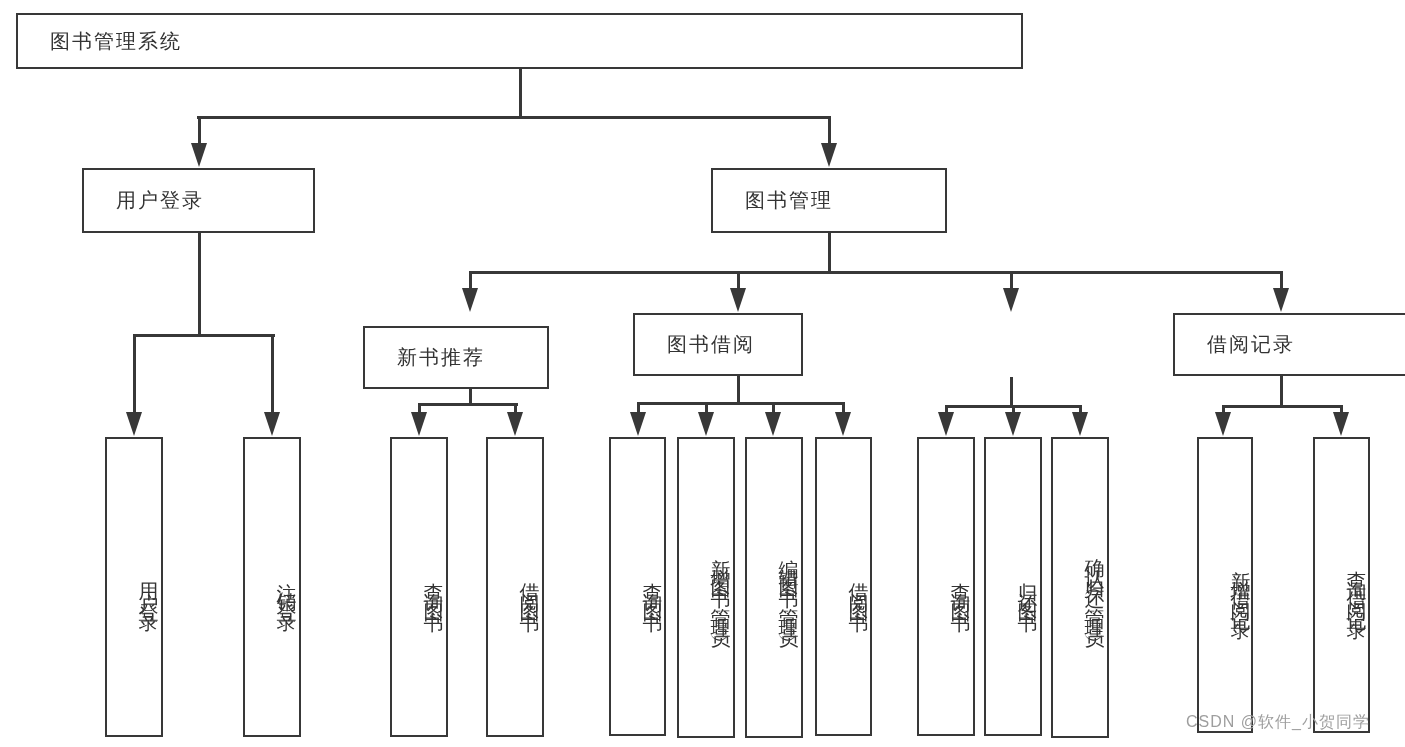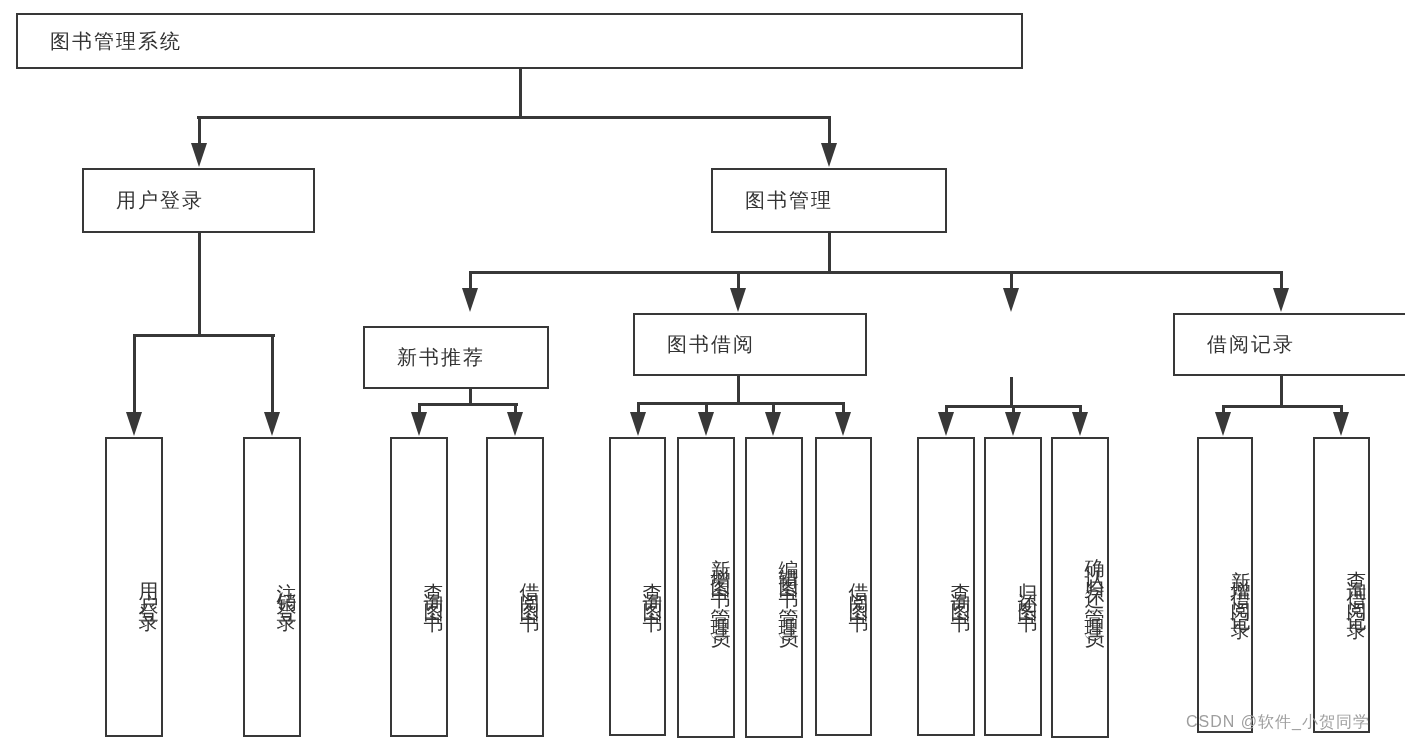--- a/index.html
+++ b/index.html
@@ -84,21 +84,21 @@
     </div>
     <div class="node" style="left: 363px; top: 326px; width: 186px; height: 63px;">
       <span class="lbl">新书推荐</span>
     </div>
     <div class="node vnode" style="left: 390px; top: 437px; width: 58px; height: 300px;">
       <span class="lbl">查询图书</span>
     </div>
     <div class="node vnode" style="left: 486px; top: 437px; width: 58px; height: 300px;">
       <span class="lbl">借阅图书</span>
     </div>
-    <div class="node" style="left: 633px; top: 313px; width: 234px; height: 63px;">
+    <div class="node" style="left: 633px; top: 313px; width: 170px; height: 63px;">
       <span class="lbl">图书借阅</span>
     </div>
     <div class="node vnode" style="left: 609px; top: 437px; width: 57px; height: 299px;">
       <span class="lbl">查询图书</span>
     </div>
     <div class="node vnode" style="left: 677px; top: 437px; width: 58px; height: 301px;">
       <span class="lbl">新增图书（管理员）</span>
     </div>
     <div class="node vnode" style="left: 745px; top: 437px; width: 58px; height: 301px;">
       <span class="lbl">编辑图书（管理员）</span>

